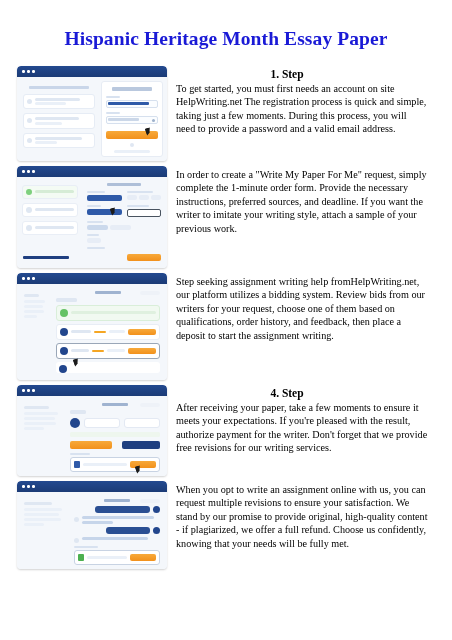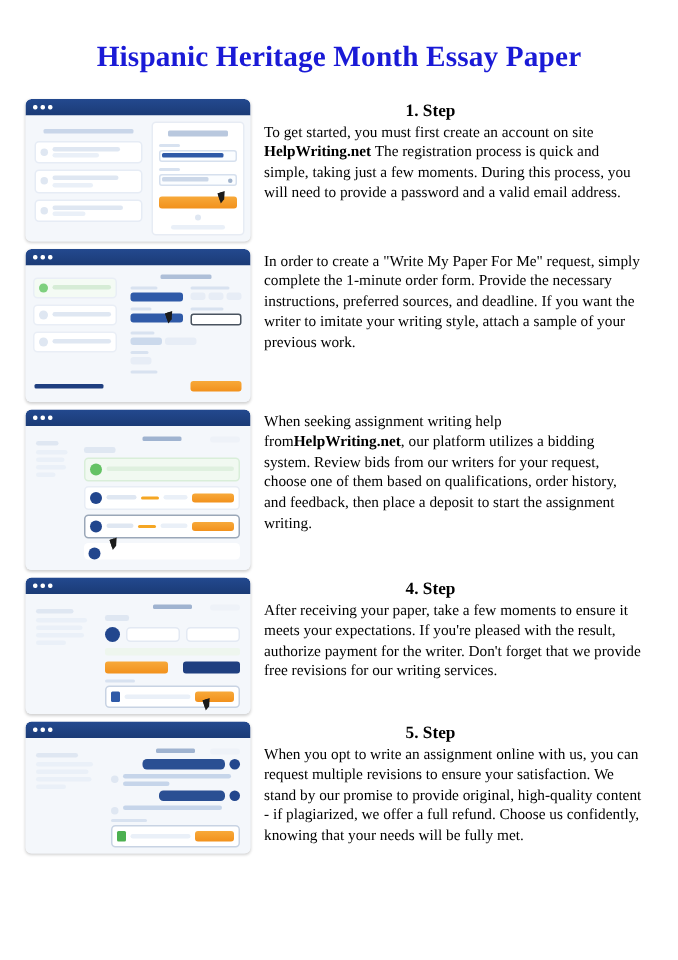--- a/index.html
+++ b/index.html
@@ -65,21 +65,21 @@
     padding-right: 30px;
   }
   .step-body {
     font-family: "Liberation Serif", serif;
     font-size: 10.2px;
     line-height: 1.33;
     color: #000000;
     margin: 0;
     text-align: left;
   }
-  .step-body b { font-weight: bold; }
+  .step-body b { font-weight: normal; }
 
   
   .browser {
     width: 150px;
     border-radius: 4px;
     overflow: hidden;
     background: #f3f6fb;
     box-shadow: 0 1px 2px rgba(0,0,0,0.18);
     position: relative;
   }
@@ -291,21 +291,21 @@
               <div class="circle" style="width:4px;height:4px;margin:0 auto"></div>
               <div style="height:3px"></div>
               <div class="bar lite" style="width:70%;margin:0 auto"></div>
             </div>
           </div>
           <span class="cursor" style="right:16px;bottom:26px"></span>
         </div>
       </div>
       <div class="text-col">
         <div class="step-heading">1. Step</div>
-        <p class="step-body"><span>To get started, you must first create an account on site </span><b>HelpWriting.net</b><span> The registration process is quick and simple, taking just a few moments. During this process, you will need to provide a password and a valid email address.</span></p>
+        <p class="step-body"><span>To get started, you must first needs an account on site </span><b>HelpWriting.net</b><span> The registration process is quick and simple, taking just a few moments. During this process, you will need to provide a password and a valid email address.</span></p>
       </div>
     </div>
 
     <div class="step-row">
       <div class="shot-col">
         <div class="browser">
           <div class="browser-bar">
             <span class="dot"></span>
             <span class="dot"></span>
             <span class="dot"></span>
@@ -434,21 +434,21 @@
                 <span class="mid">
                   <span class="bar" style="width:22px"></span>
                 </span>
               </div>
             </div>
           </div>
           <span class="cursor" style="left:57px;bottom:14px"></span>
         </div>
       </div>
       <div class="text-col">
-        <p class="step-body"><span>When seeking assignment writing help from</span><b>HelpWriting.net</b><span>, our platform utilizes a bidding system. Review bids from our writers for your request, choose one of them based on qualifications, order history, and feedback, then place a deposit to start the assignment writing.</span></p>
+        <p class="step-body"><span>Step seeking assignment writing help from</span><b>HelpWriting.net</b><span>, our platform utilizes a bidding system. Review bids from our writers for your request, choose one of them based on qualifications, order history, and feedback, then place a deposit to start the assignment writing.</span></p>
       </div>
     </div>
 
     <div class="step-row">
       <div class="shot-col">
         <div class="browser">
           <div class="browser-bar">
             <span class="dot"></span>
             <span class="dot"></span>
             <span class="dot"></span>
@@ -541,19 +541,18 @@
               <div class="s4-file">
                 <span class="fileicon green"></span>
                 <span class="bar lite" style="flex:1"></span>
                 <span class="orange-btn" style="width:26px;height:7px"></span>
               </div>
             </div>
           </div>
         </div>
       </div>
       <div class="text-col">
-        <div class="step-heading">5. Step</div>
         <p class="step-body"><span>When you opt to write an assignment online with us, you can request multiple revisions to ensure your satisfaction. We stand by our promise to provide original, high-quality content - if plagiarized, we offer a full refund. Choose us confidently, knowing that your needs will be fully met.</span><b></b><span></span></p>
       </div>
     </div>
 
   </div>
 </div>
 
 </body></html>

